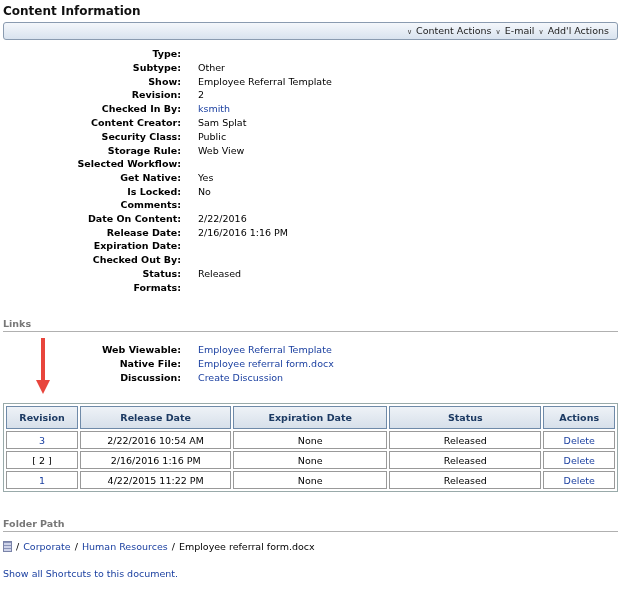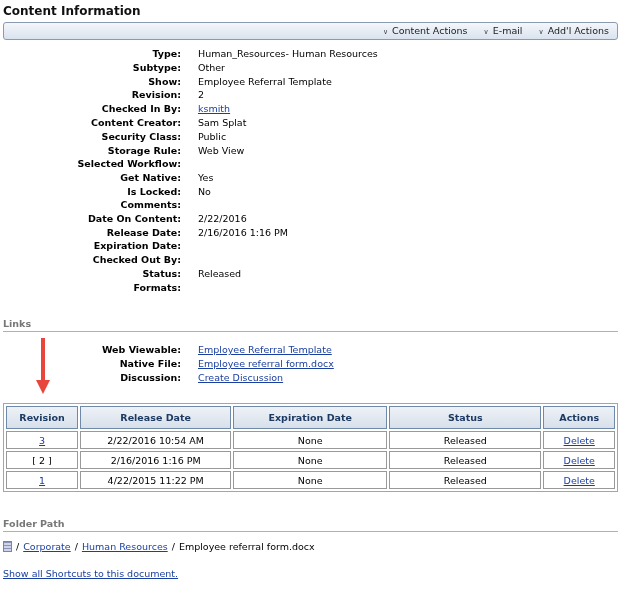--- a/index.html
+++ b/index.html
@@ -2,28 +2,28 @@
 <html><head>
 <meta charset="utf-8">
 <style>
   html, body { margin: 0; padding: 0; background: #ffffff; }
   body { width: 623px; height: 589px; position: relative; overflow: hidden;
          font-family: "DejaVu Sans", sans-serif; font-size: 10px; color: #000; }
   .title { position: absolute; left: 3px; top: 4px; font-weight: bold; font-size: 12px; color: #111; }
   .toolbar { position: absolute; left: 3px; top: 22px; width: 613px; height: 16px;
              border: 1px solid #8a9bb0; border-radius: 3px;
              background: linear-gradient(#f4f7fb, #d9e3ef); }
-  .tb-items { position: absolute; right: 8px; top: 2px; display: flex; gap: 16px; font-size: 9.5px; color: #222; }
+  .tb-items { position: absolute; right: 8px; top: 2px; display: flex; gap: 4px; font-size: 9.5px; color: #222; }
   .tb-item { cursor: pointer; white-space: nowrap; }
   .tb-item .chev { font-size: 7px; margin-right: 4px; color: #444; }
   .props { position: absolute; left: 0; top: 48px; }
   .prop-row { position: absolute; left: 0; height: 13px; width: 600px; white-space: nowrap; }
   .prop-label { position: absolute; right: calc(600px - 181px); text-align: right; font-weight: bold; font-size: 9.5px; }
   .prop-value { position: absolute; left: 198px; font-size: 9.5px; }
-  a, .link { color: #1a3fa0; text-decoration: underline; cursor: pointer; }
+  a, .link { color: #1a3fa0; cursor: pointer; }
   .section-head { position: absolute; left: 3px; font-weight: bold; color: #777; font-size: 9.5px; }
   .section-rule { position: absolute; left: 3px; width: 615px; height: 1px; background: #b0b0b0; }
   .arrow { position: absolute; left: 36px; top: 338px; width: 14px; height: 56px; }
   table.rev { position: absolute; left: 3px; top: 403px; width: 615px; border-collapse: separate; border-spacing: 2px;
               border: 1px solid #9aa; font-size: 9.5px; }
   table.rev th { background: linear-gradient(#eef2f7, #d7e0ea); border: 1px solid #6f8aa8; font-weight: bold;
                  color: #1c3a63; height: 13px; padding: 4px; }
   table.rev td { border: 1px solid #999; text-align: center; height: 16px; padding: 0; }
   .folder { position: absolute; left: 3px; top: 541px; font-size: 9.5px; display: flex; align-items: center; gap: 4px; }
   .doc-icon { width: 9px; height: 11px; background: repeating-linear-gradient(#8a93b8 0 1px, #cfd4ea 1px 3px);
@@ -39,21 +39,20 @@
   <div class="tb-items">
     <span class="tb-item"><span class="chev">∨</span><span>Content Actions</span></span>
     <span class="tb-item"><span class="chev">∨</span><span>E-mail</span></span>
     <span class="tb-item"><span class="chev">∨</span><span>Add'l Actions</span></span>
   </div>
 </div>
 
 <div class="props">
   <div class="prop-row" style="top:0px">
       <span class="prop-label">Type:</span>
-      <span class="prop-value">Human_Resources- Human Resources</span>
     </div>
   <div class="prop-row" style="top:14px">
       <span class="prop-label">Subtype:</span>
       <span class="prop-value">Other</span>
     </div>
   <div class="prop-row" style="top:28px">
       <span class="prop-label">Show:</span>
       <span class="prop-value">Employee Referral Template</span>
     </div>
   <div class="prop-row" style="top:41px">

